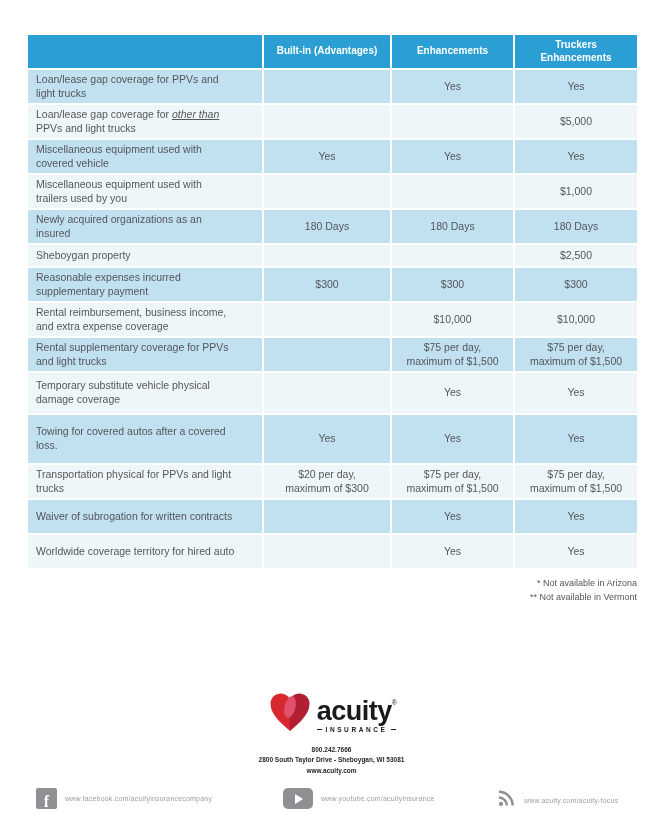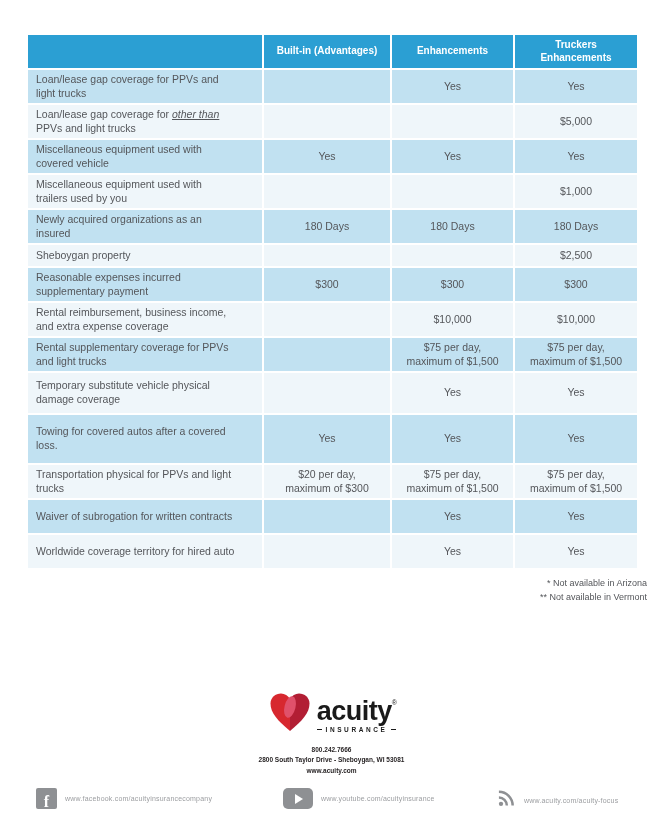--- a/index.html
+++ b/index.html
@@ -31,21 +31,21 @@
   }
   .trow.dark .cell { background:#C1E1F1; }
   .trow.light .cell { background:#EFF6FA; }
   .trow.size-s .cell { min-height:21px; }
   .trow.size-m .cell { min-height:40px; }
   .trow.size-l .cell { min-height:48px; }
   .it { font-style:italic;text-decoration:underline; }
 
   
   .footnotes {
-    position:absolute; right:16px; top:577px; text-align:right;
+    position:absolute; right:26px; top:577px; text-align:right;
     font-size:9px; color:#54565A; line-height:1.55;
   }
 
   
   .brand { position:absolute; left:0; top:692px; width:663px; text-align:center; }
   .logo-row { display:flex; align-items:center; justify-content:center; gap:4px; }
   .wordmark { text-align:left; }
   .brand-name {
     font-size:27px; font-weight:bold; color:#1A1A1A; letter-spacing:-0.5px; line-height:1;
     position:relative;

